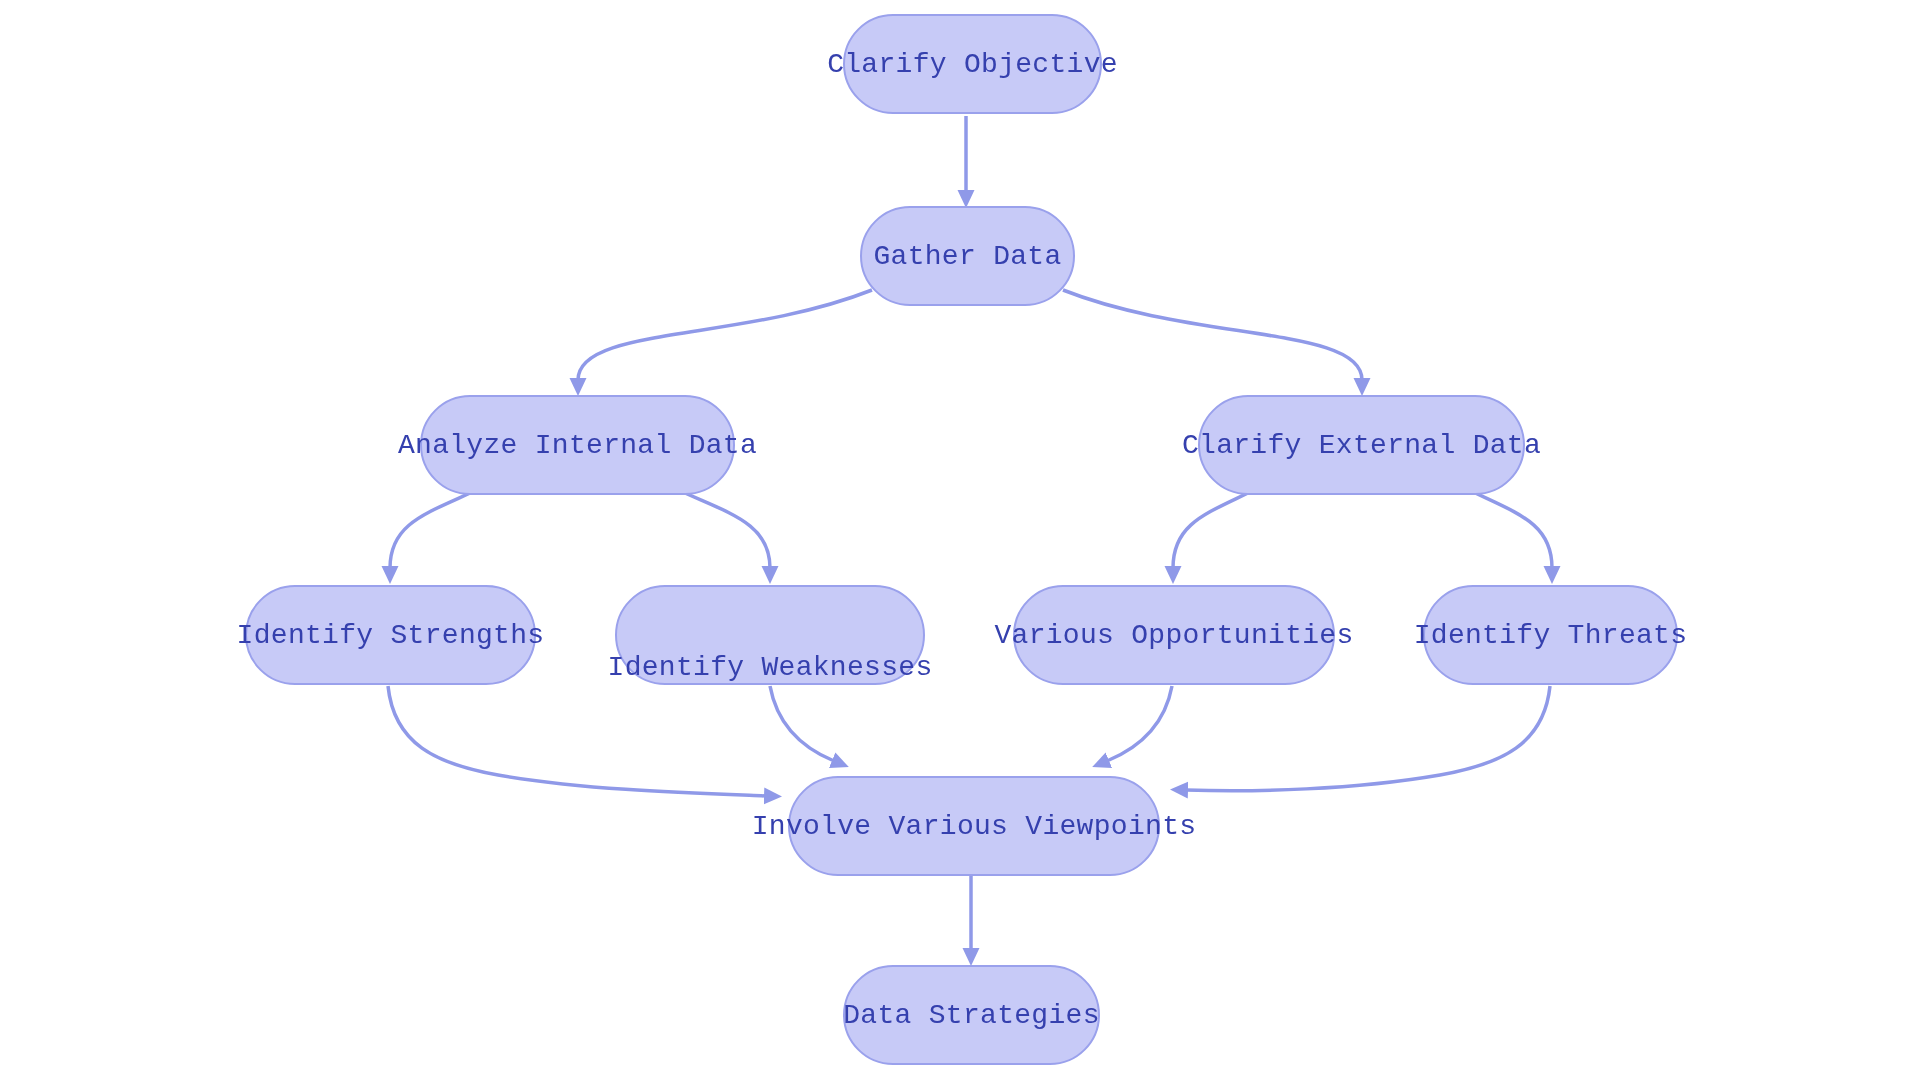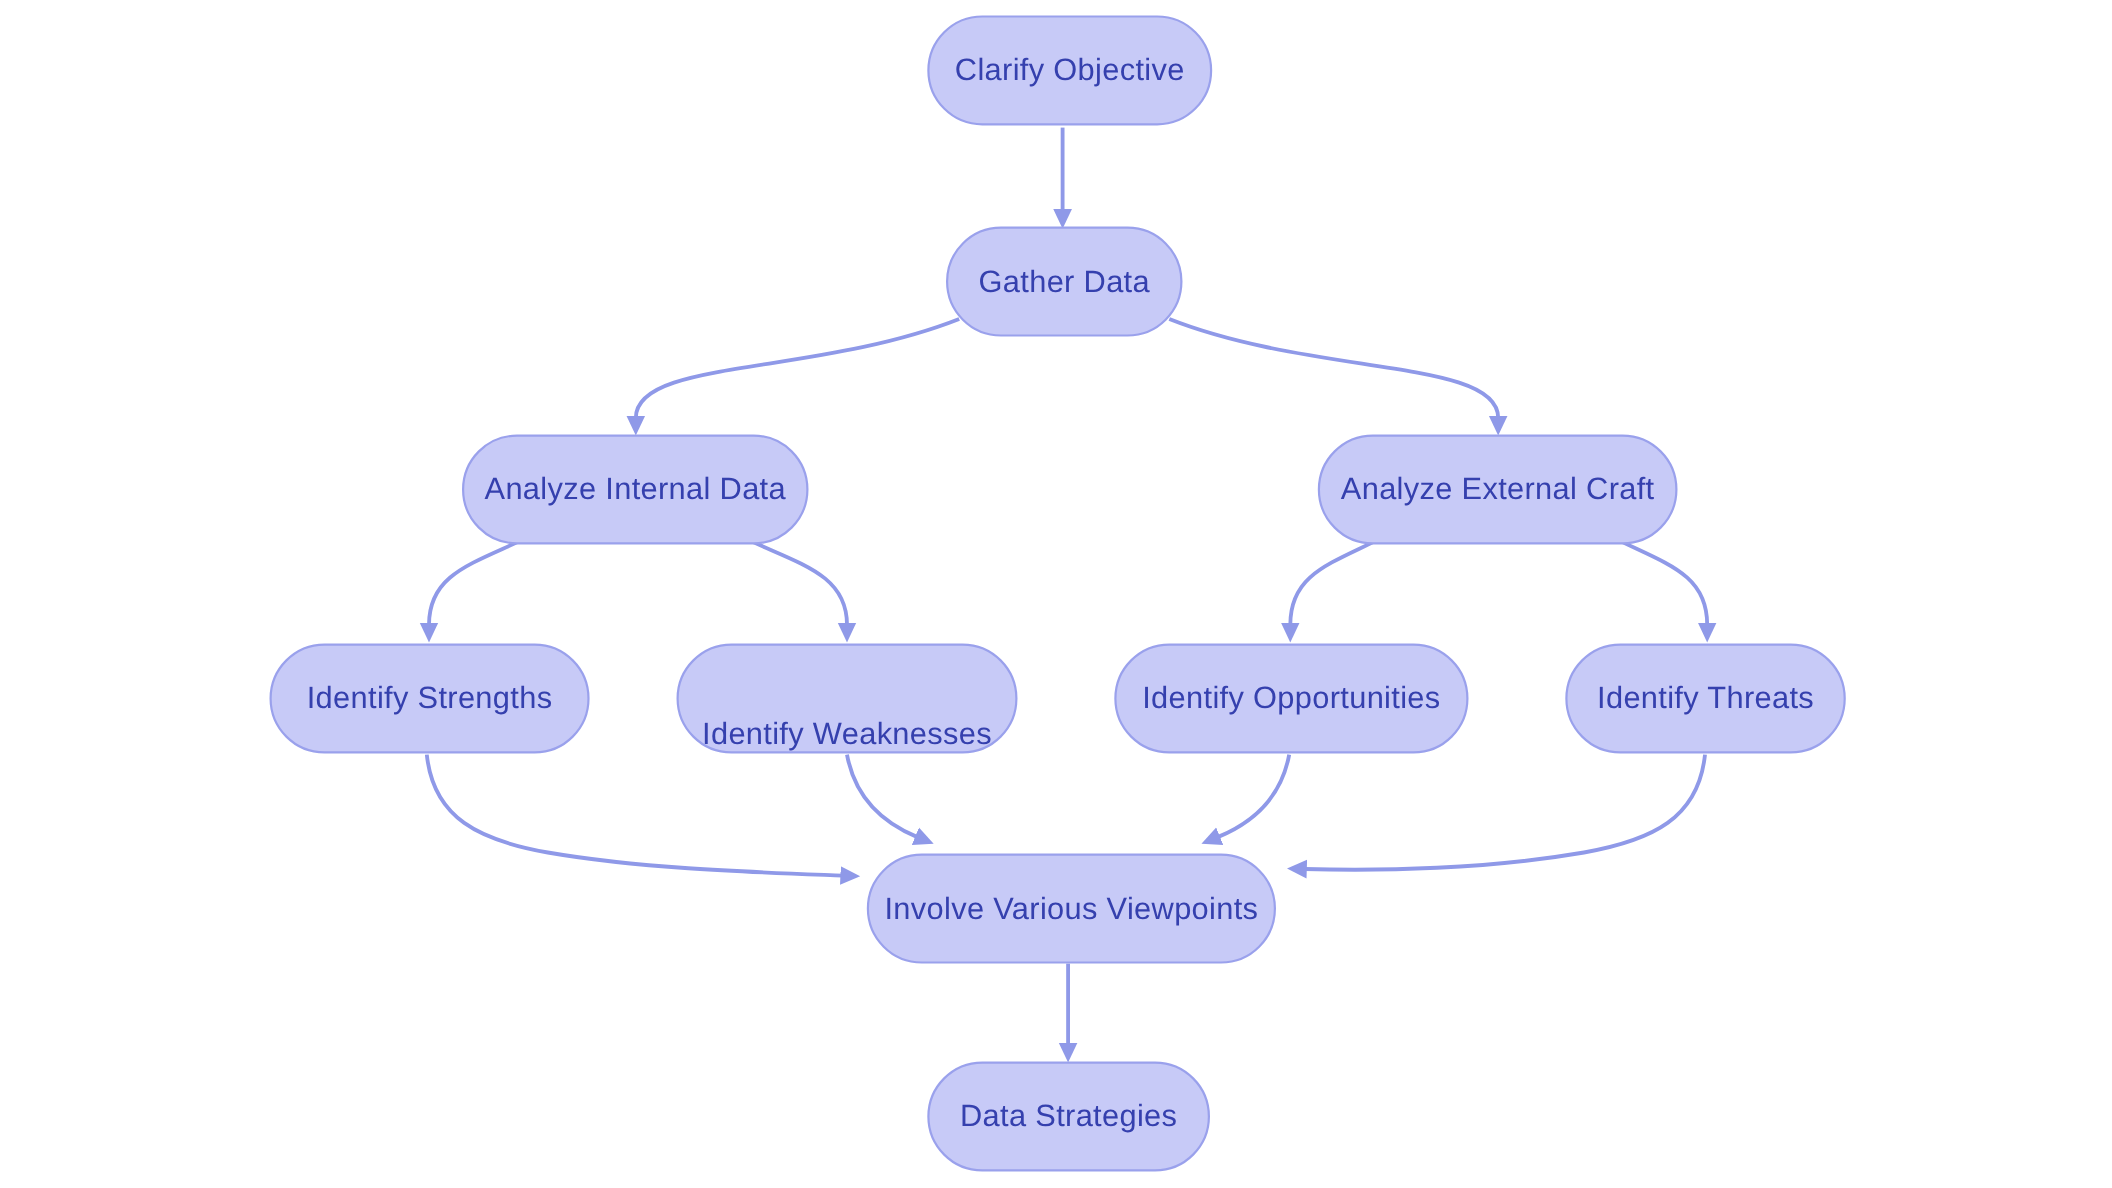--- a/index.html
+++ b/index.html
@@ -9,20 +9,21 @@
     height: 1080px;
     background: #ffffff;
     overflow: hidden;
     font-family: "Liberation Sans", "DejaVu Sans", sans-serif;
   }
   .canvas {
     position: relative;
     width: 1920px;
     height: 1079px;
     background: var(--background, #ffffff);
+    font-family: Liberation Mono, monospace;
   }
   svg.edge-layer {
     position: absolute;
     left: 0; top: 0;
     width: 1920px;
     height: 1080px;
     z-index: 1;
   }
   svg.edge-layer path.edge {
     fill: none;
@@ -90,30 +91,30 @@
   <div class="node" id="n0">
     <span>Clarify Objective</span>
   </div>
   <div class="node" id="n2">
     <span>Analyze Internal Data</span>
   </div>
   <div class="node" id="n1">
     <span>Gather Data</span>
   </div>
   <div class="node" id="n3">
-    <span>Analyze External Craft</span>
+    <span>Clarify External Data</span>
   </div>
   <div class="node" id="n4">
     <span>Identify Strengths</span>
   </div>
   <div class="node" id="n5">
     <span>Identify Weaknesses</span>
   </div>
   <div class="node" id="n6">
-    <span>Identify Opportunities</span>
+    <span>Various Opportunities</span>
   </div>
   <div class="node" id="n7">
     <span>Identify Threats</span>
   </div>
   <div class="node" id="n8">
     <span>Involve Various Viewpoints</span>
   </div>
   <div class="node" id="n9">
     <span>Data Strategies</span>
   </div>

